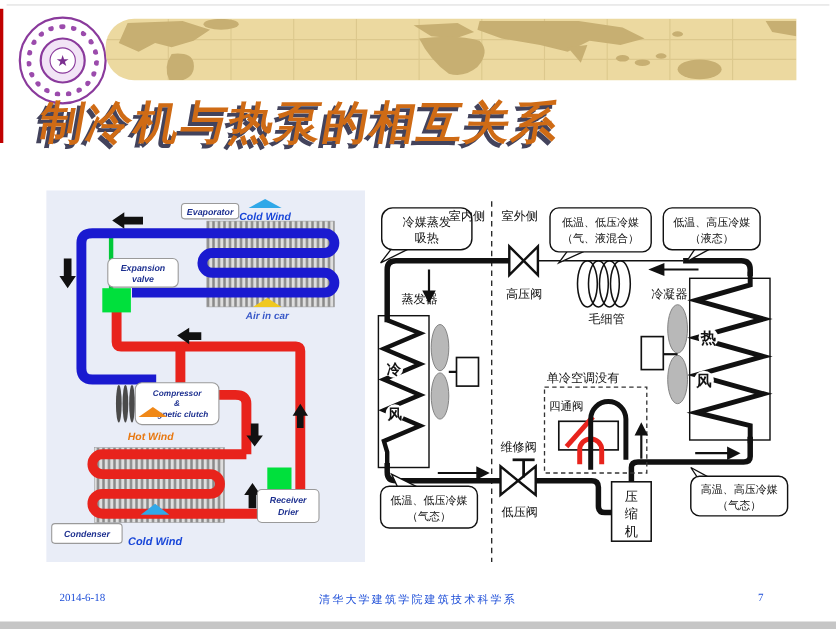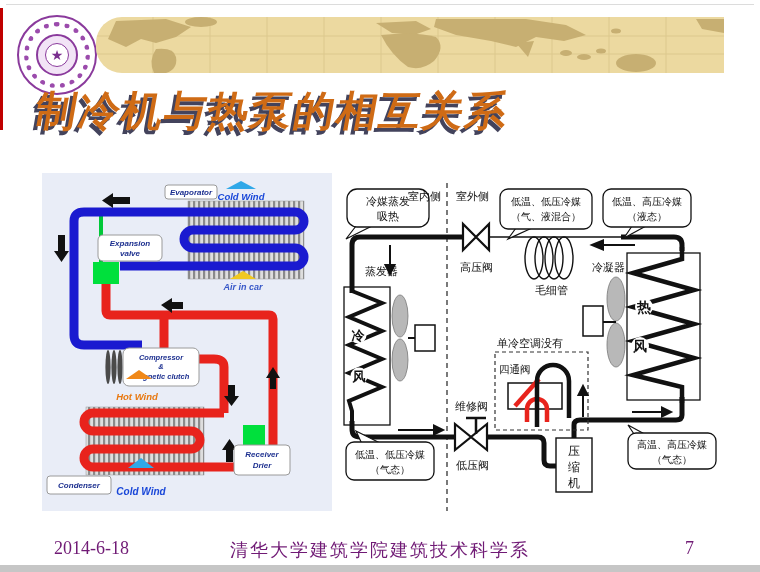--- a/index.html
+++ b/index.html
@@ -21,22 +21,22 @@
   
   .band{position:absolute;left:96px;top:17px;width:628px;height:56px;background:#ecd9a0;
         border-radius:26px 0 0 26px;overflow:hidden;}
   
   .title{position:absolute;left:36px;top:84px;font-size:41px;font-weight:bold;
          letter-spacing:2px;color:#cf6b15;transform:skewX(-10deg);
          text-shadow:-3px 4px 0 #43435c;white-space:nowrap;
          font-family:"Liberation Sans",sans-serif;}
   .diagram{position:absolute;}
   svg text{font-family:"Liberation Sans",sans-serif;}
-  .footer{position:absolute;left:0;top:536px;width:760px;height:24px;color:#701a75;
-          font-family:"Liberation Serif",serif;font-size:18px;}
+  .footer{position:absolute;left:0;top:536px;width:760px;height:24px;color:#1d4ed8;
+          font-family:"Liberation Serif",serif;font-size:10px;}
   .footer .date{position:absolute;left:54px;top:2px;}
   .footer .dept{position:absolute;left:0;width:100%;text-align:center;top:2px;letter-spacing:2px;}
   .footer .page{position:absolute;right:66px;top:2px;}
 </style>
 </head>
 <body>
 
 <div class="slide">
   <div class="hairline-top"></div>
   <div class="red-bar"></div>

